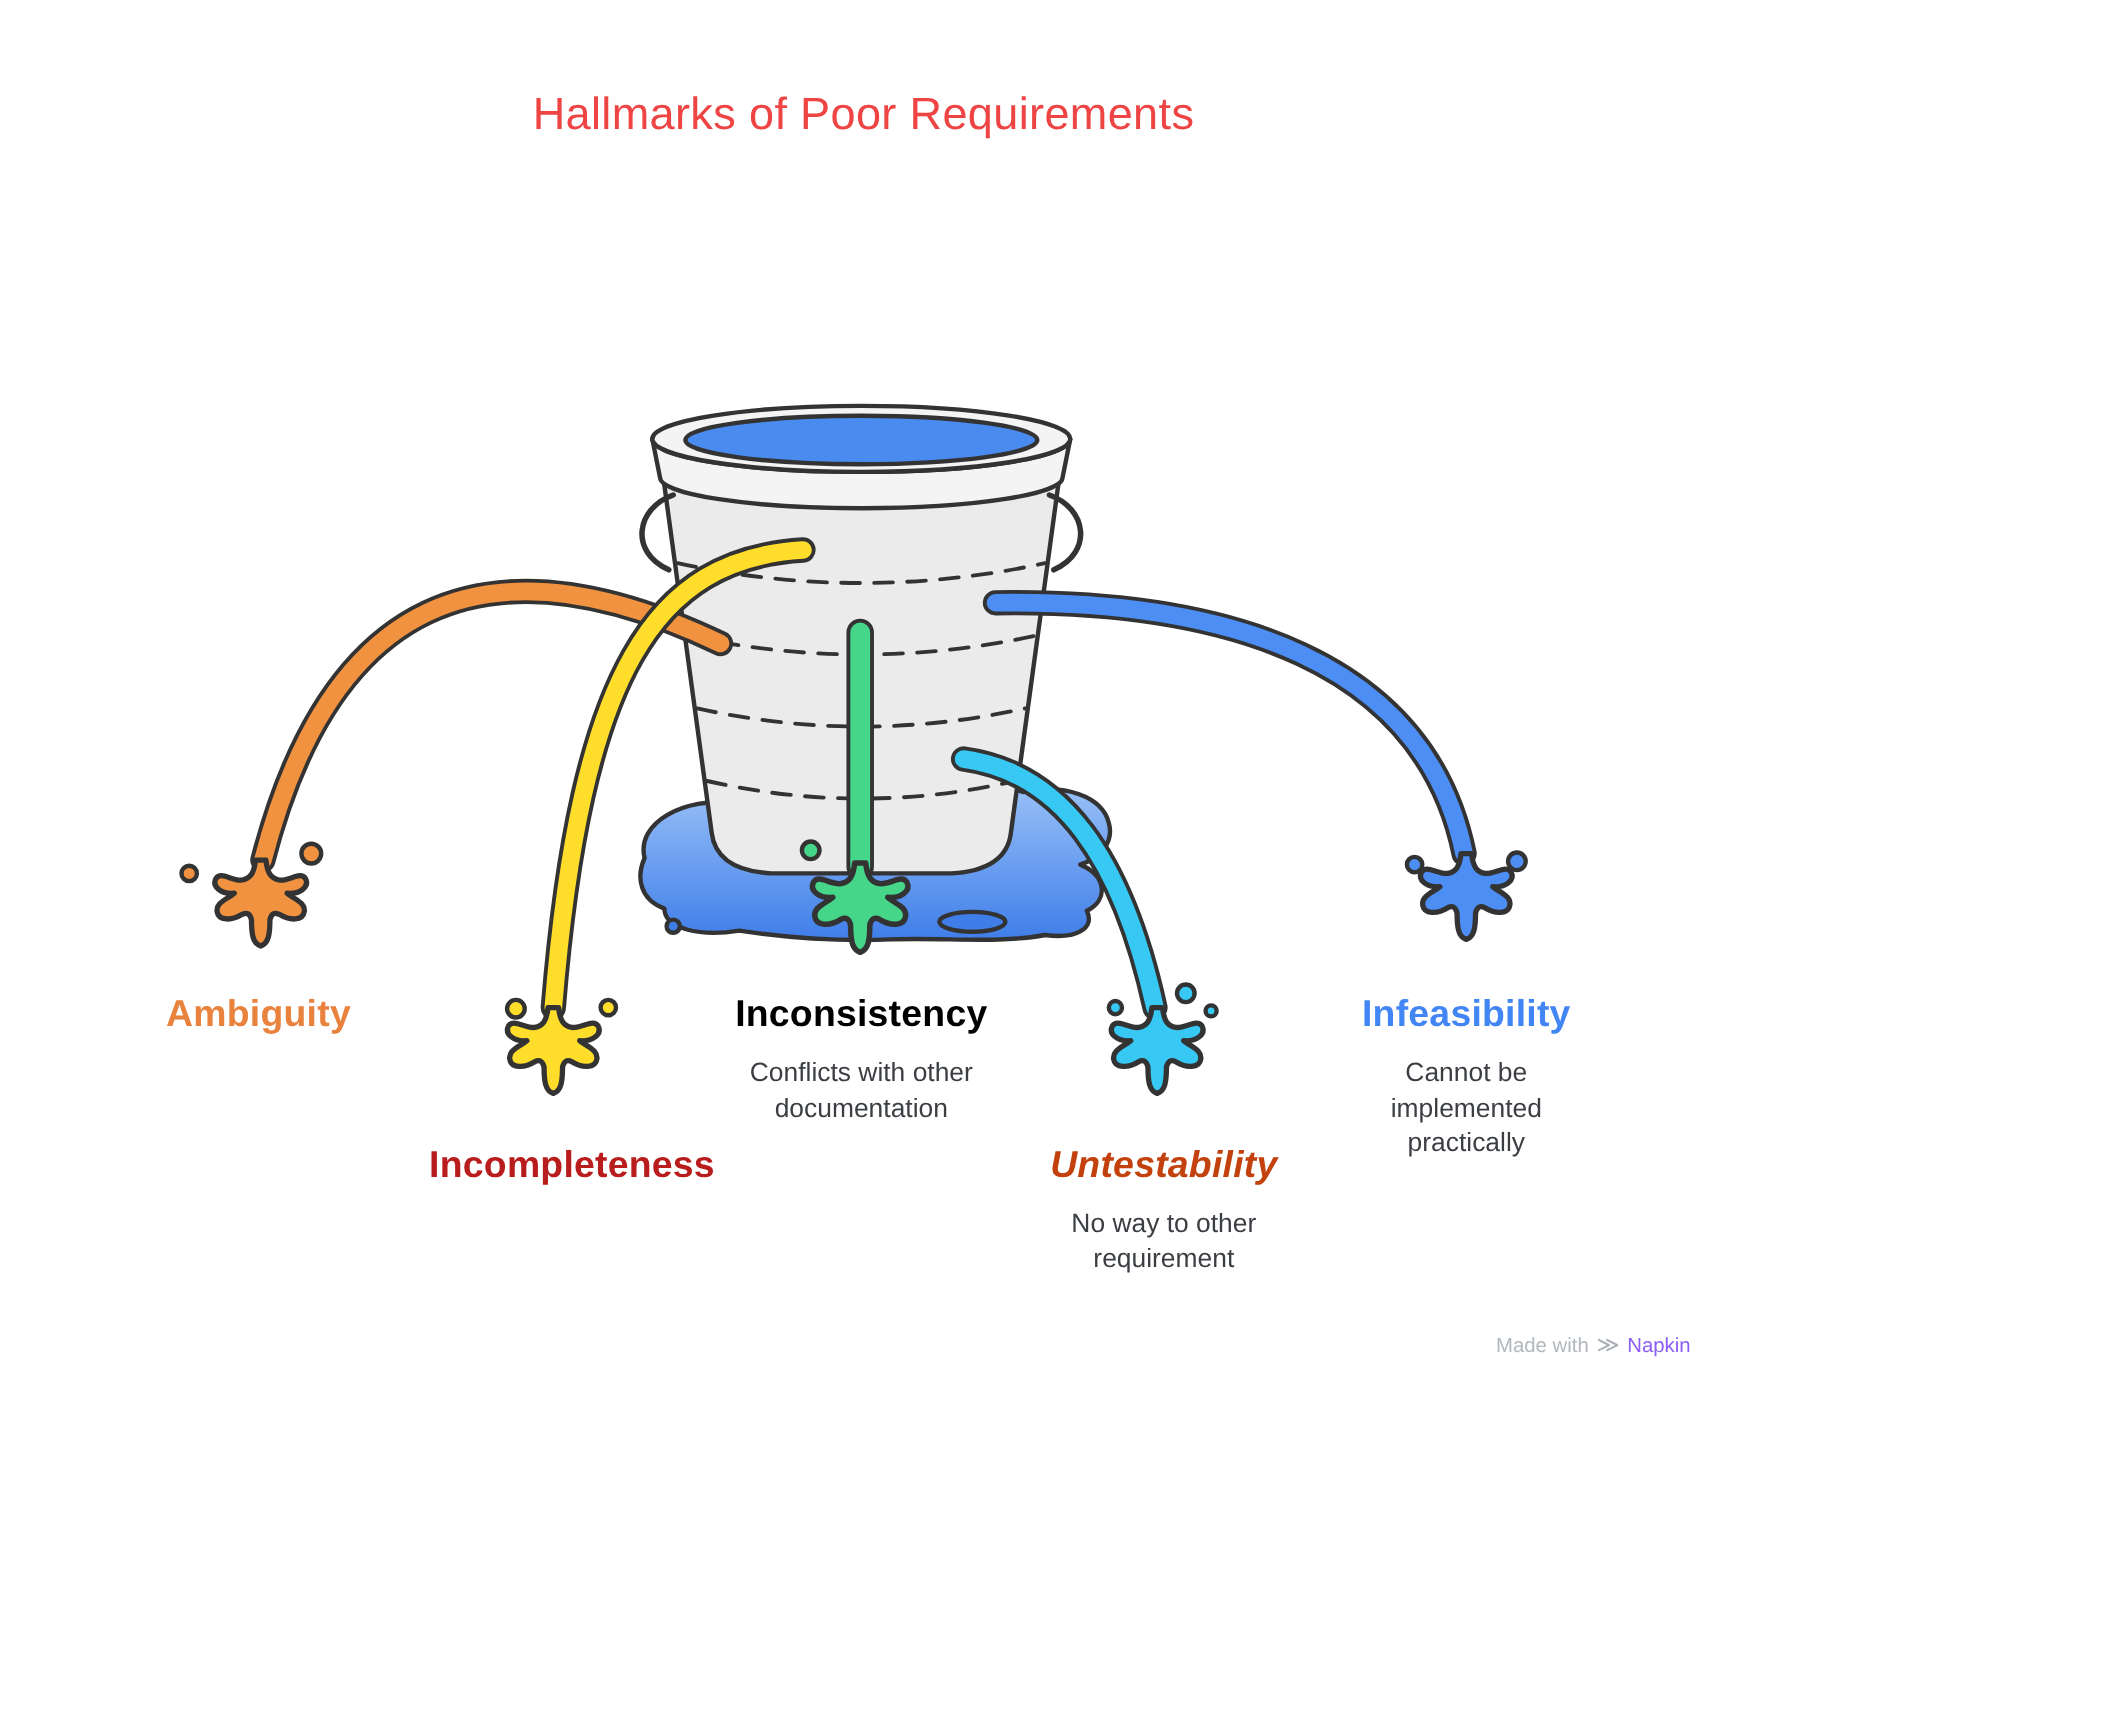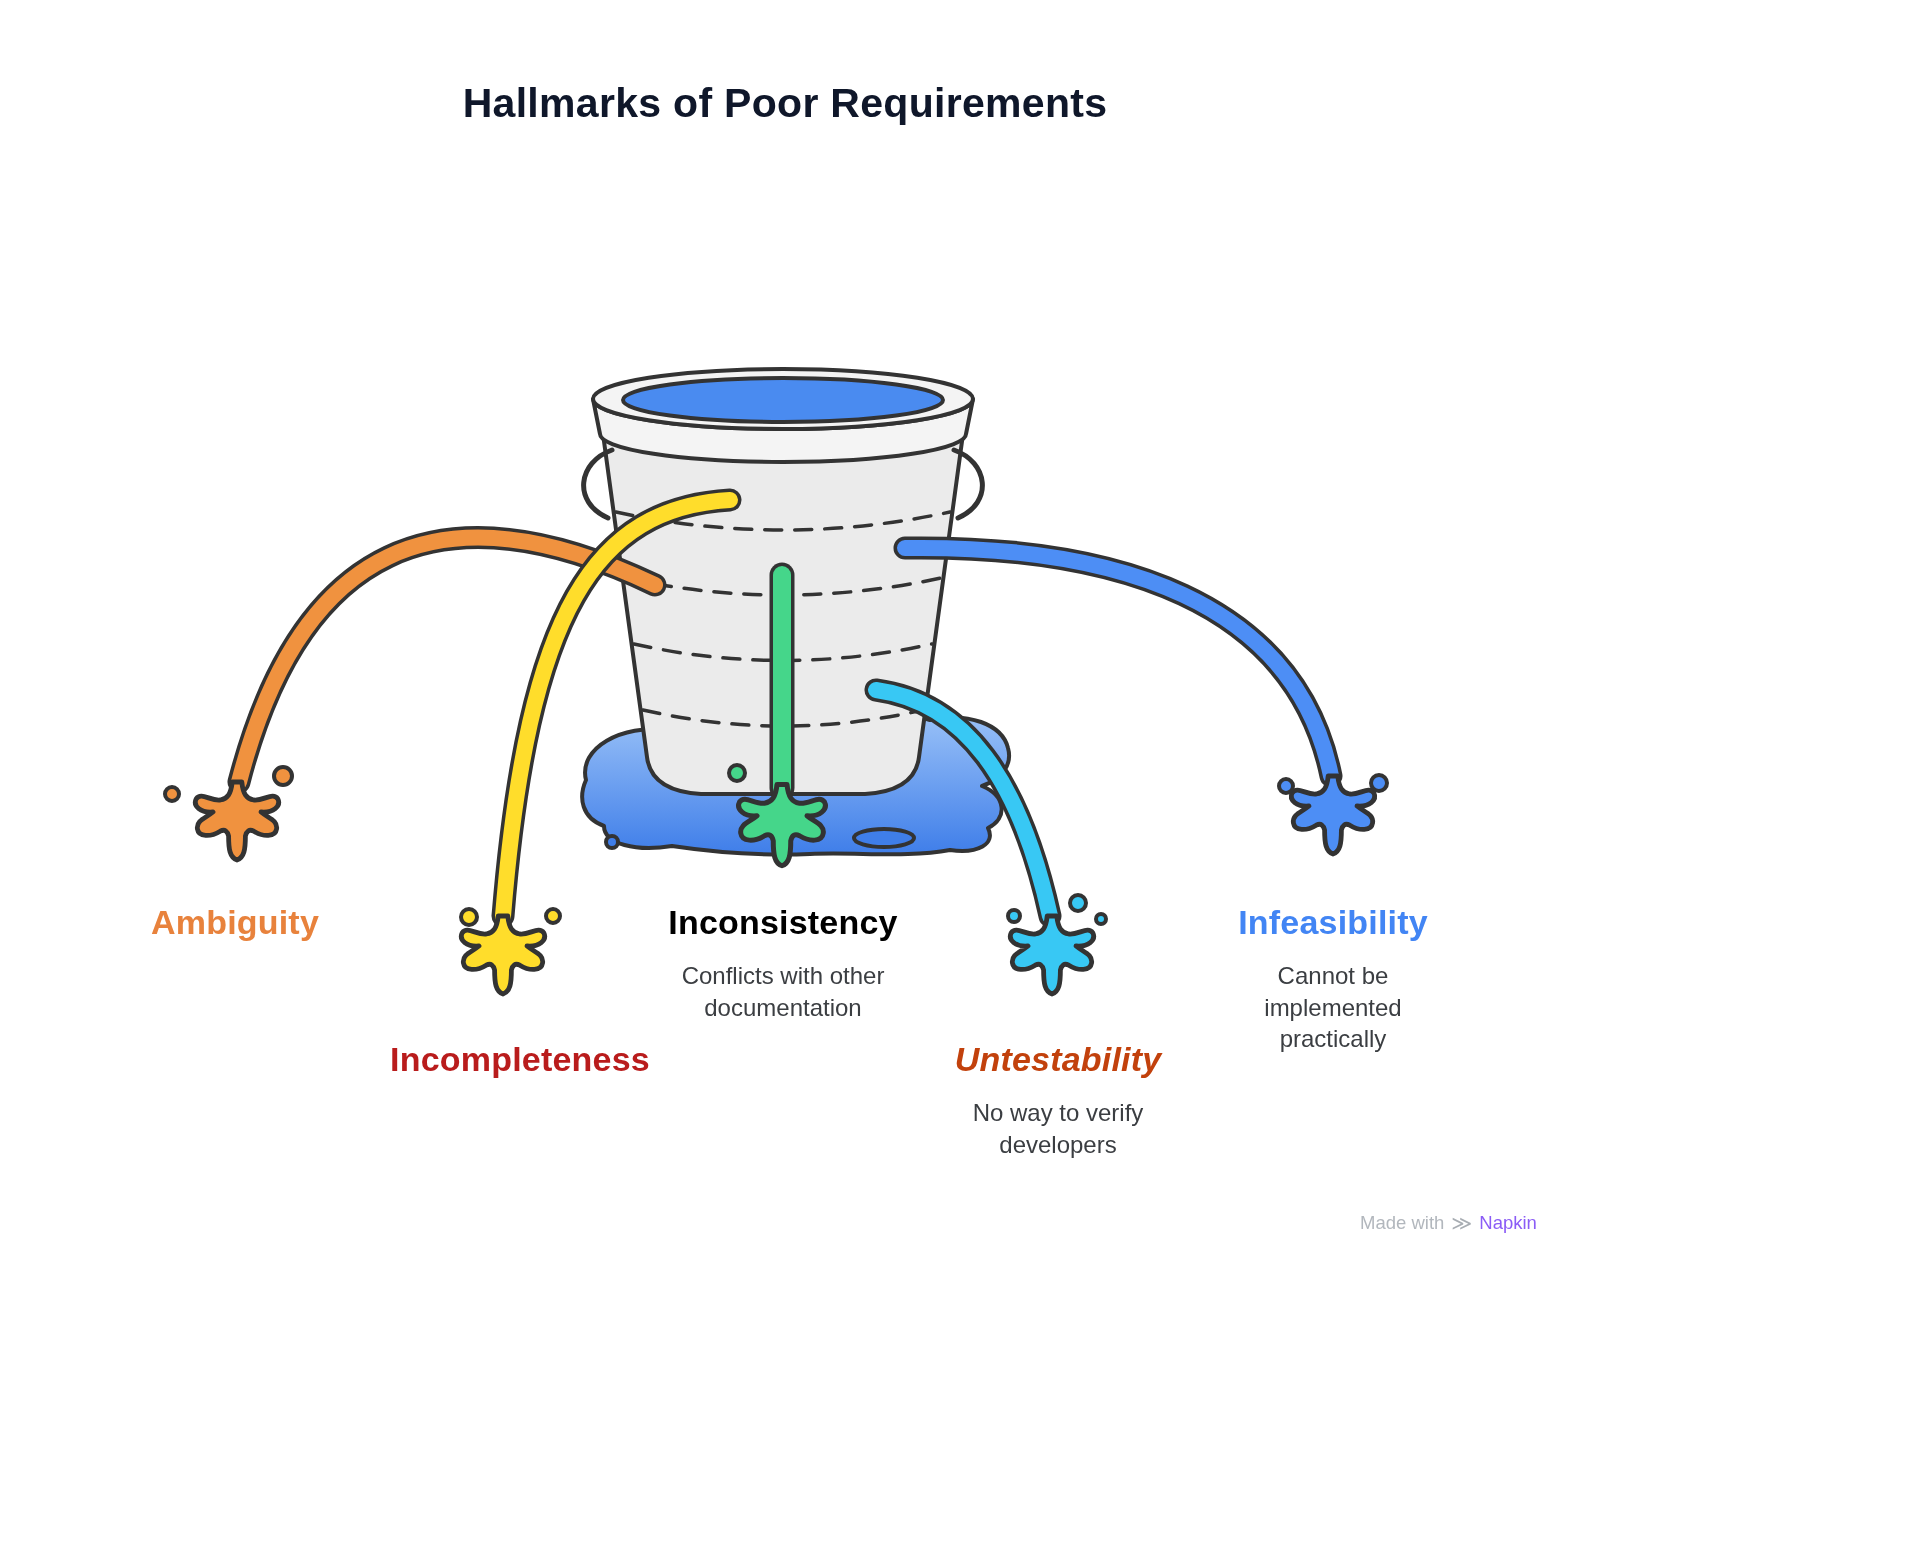--- a/index.html
+++ b/index.html
@@ -4,21 +4,21 @@
 <style>
   :root{ --ol:#333333; }
   *{ box-sizing:border-box; }
   body{ margin:0; background:#ffffff; }
   .canvas{
     position:relative; width:1920px; height:1560px; background:#ffffff;
     overflow:hidden; font-family:"Liberation Sans","DejaVu Sans",sans-serif;
   }
   .title{
     position:absolute; left:385px; top:80px; width:800px; text-align:center;
-    font-size:41px; font-weight:700; color:#0f172a; letter-spacing:.3px;
+    font-size:41px; font-weight:400; color:#ef4444; letter-spacing:.3px;
   }
   svg.scene{ position:absolute; left:0; top:0; width:1920px; height:1560px; }
 
   .ol{ stroke:var(--ol); stroke-width:4; stroke-linejoin:round; }
   .dash{ fill:none; stroke:var(--ol); stroke-width:3.5; stroke-dasharray:17 13; stroke-linecap:round; }
   .ear{ fill:none; stroke:var(--ol); stroke-width:5; stroke-linecap:round; }
   .stream-outline{ fill:none; stroke:var(--ol); stroke-linecap:round; }
   .stream{ fill:none; stroke-linecap:round; }
 
   .item{ position:absolute; text-align:center; }
@@ -123,21 +123,21 @@
   </div>
   <div class="item item-1">
     <div class="item-label" style="color: #b91c1c;">Incompleteness</div>
   </div>
   <div class="item item-2">
     <div class="item-label" style="color: #000000;">Inconsistency</div>
     <div class="item-desc">Conflicts with other documentation</div>
   </div>
   <div class="item item-3">
     <div class="item-label" style="color: #c2410c; font-style: italic;">Untestability</div>
-    <div class="item-desc">No way to verify developers</div>
+    <div class="item-desc">No way to other requirement</div>
   </div>
   <div class="item item-4">
     <div class="item-label" style="color: rgb(66, 133, 244);">Infeasibility</div>
     <div class="item-desc">Cannot be implemented practically</div>
   </div>
 
   <div class="footer">
     <span class="made">Made with</span>
     <span class="napkin-icon">≫</span>
     <span class="brand">Napkin</span>

